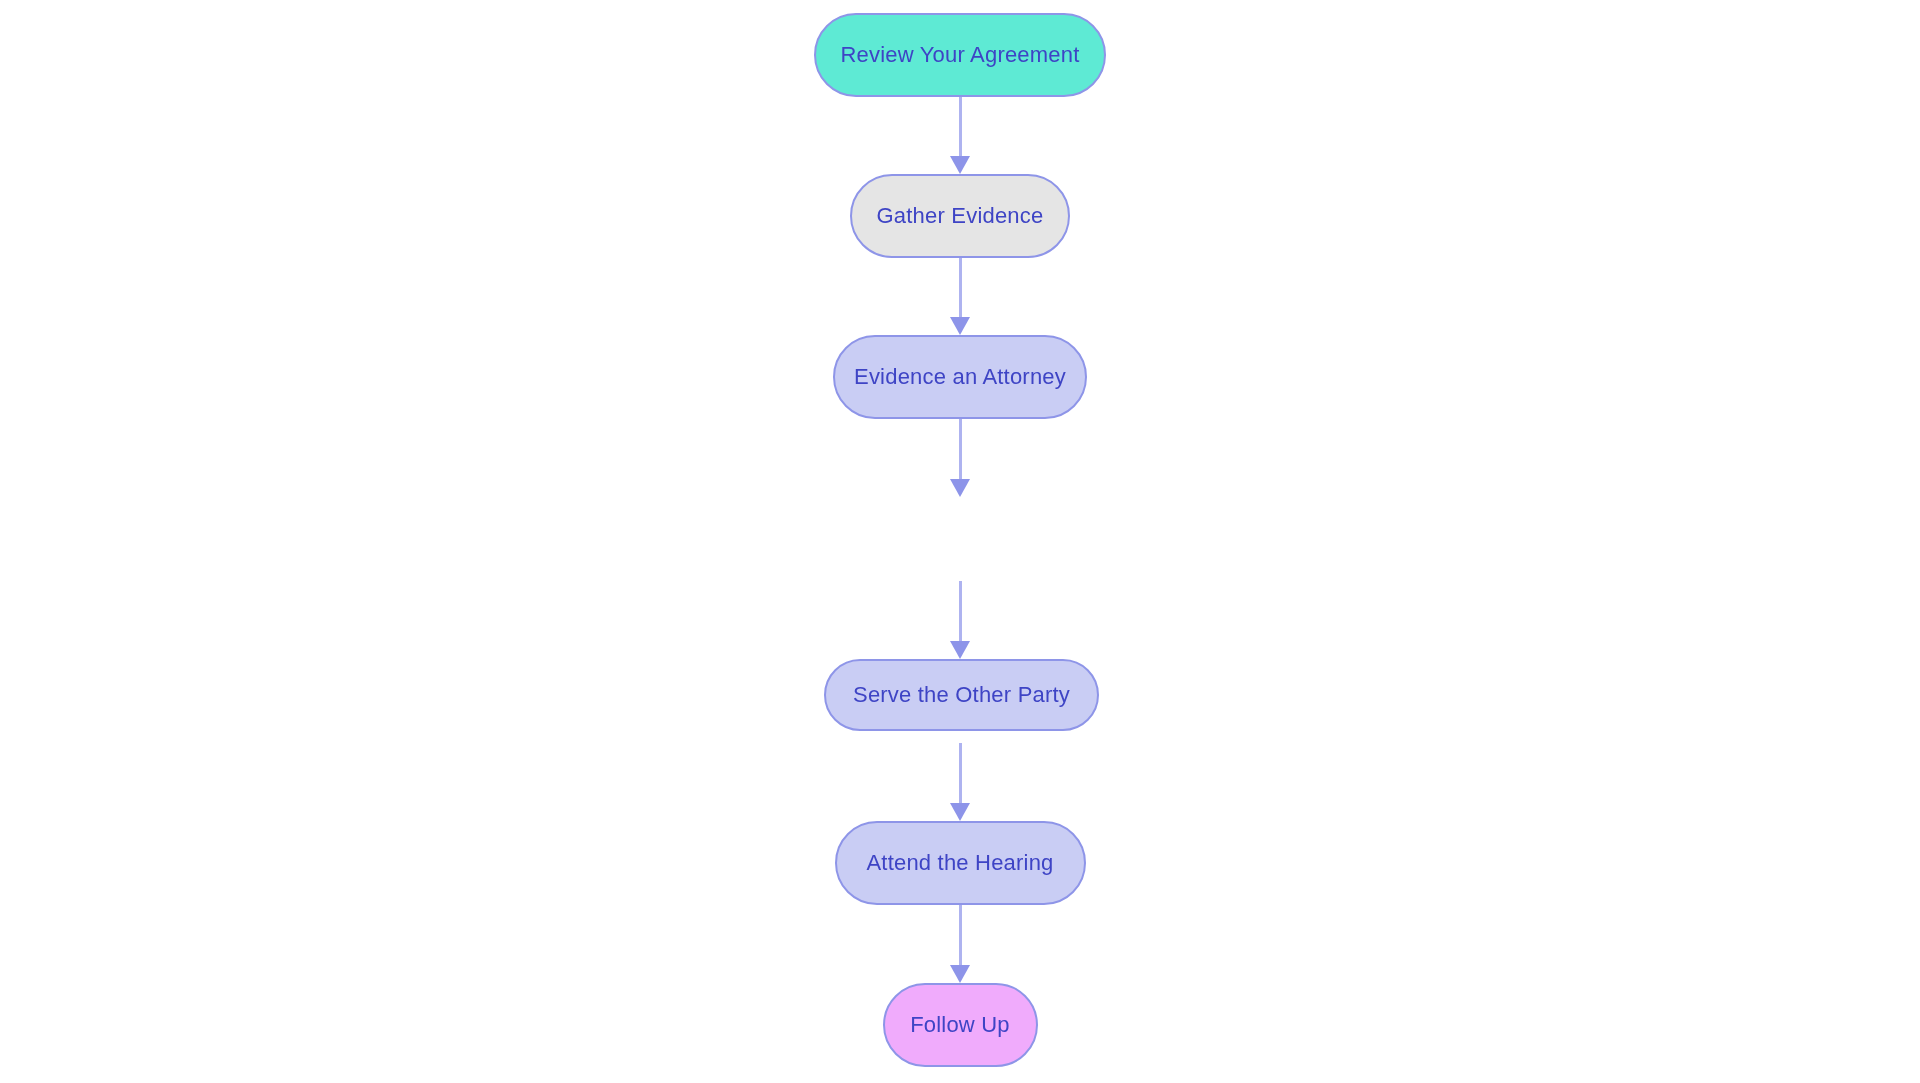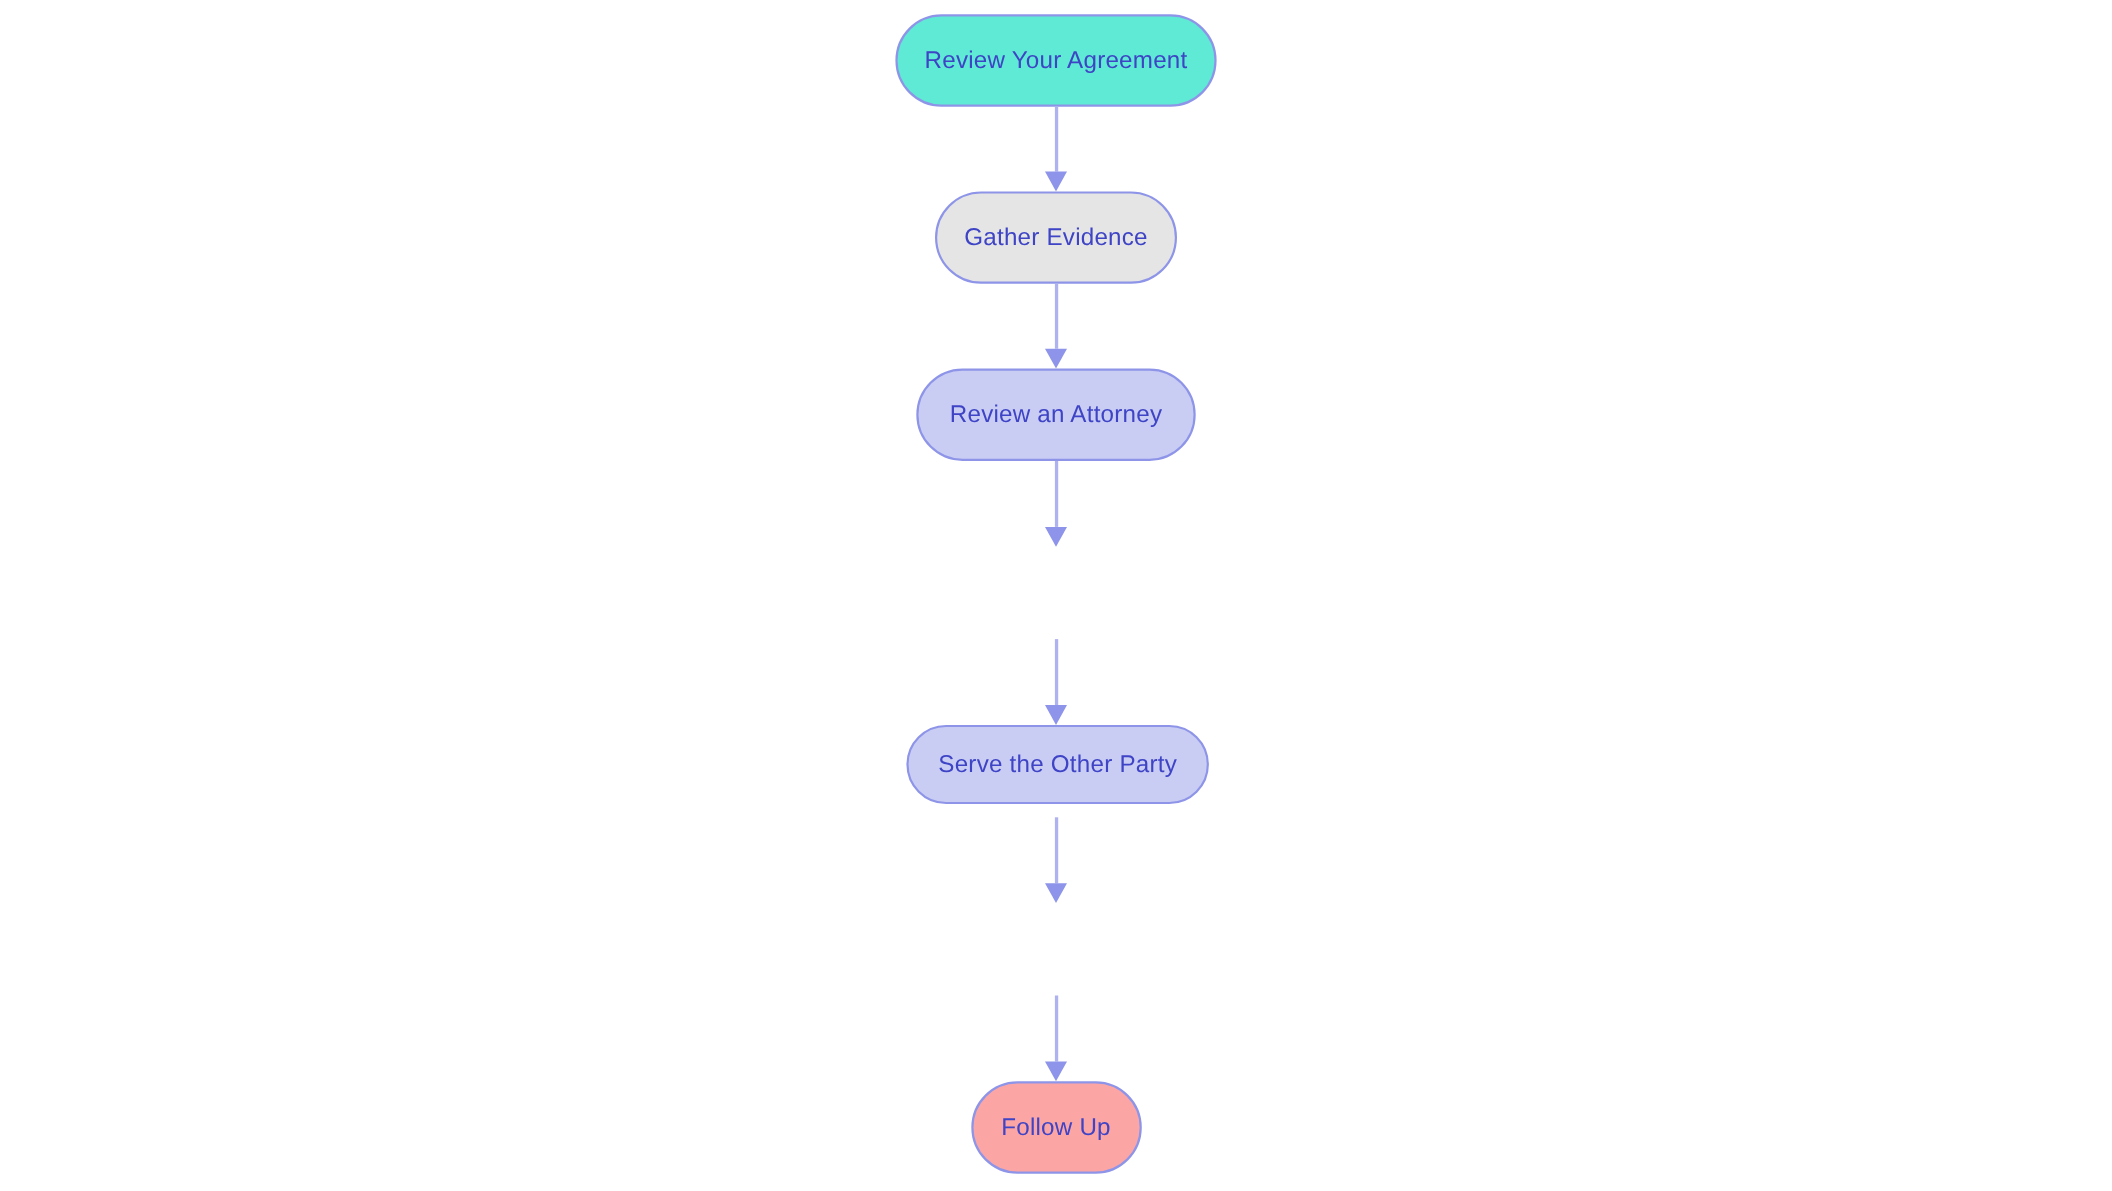--- a/index.html
+++ b/index.html
@@ -51,26 +51,29 @@
 <body>
 
 <div class="canvas" style="background: rgb(255, 255, 255);">
     <div class="flow-node" style="top: 13px; left: 814px; width: 292px; height: 84px; border-radius: 42px; background: #5eead4; border: 2px solid rgb(142, 149, 232); color: rgb(62, 68, 197);">
       <span>Review Your Agreement</span>
     </div>
     <div class="flow-node" style="top: 174px; left: 850px; width: 220px; height: 84px; border-radius: 42px; background: #e5e5e5; border: 2px solid rgb(142, 149, 232); color: rgb(62, 68, 197);">
       <span>Gather Evidence</span>
     </div>
     <div class="flow-node" style="top: 335px; left: 833px; width: 254px; height: 84px; border-radius: 42px; background: rgb(201, 205, 244); border: 2px solid rgb(142, 149, 232); color: rgb(62, 68, 197);">
-      <span>Review an Attorney</span>
+      <span>Evidence an Attorney</span>
     </div>
     <div class="flow-node" style="top: 659px; left: 824px; width: 275px; height: 72px; border-radius: 42px; background: rgb(201, 205, 244); border: 2px solid rgb(142, 149, 232); color: rgb(62, 68, 197);">
       <span>Serve the Other Party</span>
     </div>
-    <div class="flow-node" style="top: 983px; left: 882.5px; width: 155px; height: 84px; border-radius: 42px; background: #fca5a5; border: 2px solid rgb(142, 149, 232); color: rgb(62, 68, 197);">
+    <div class="flow-node" style="top: 821px; left: 834.5px; width: 251px; height: 84px; border-radius: 42px; background: rgb(201, 205, 244); border: 2px solid rgb(142, 149, 232); color: rgb(62, 68, 197);">
+      <span>Attend the Hearing</span>
+    </div>
+    <div class="flow-node" style="top: 983px; left: 882.5px; width: 155px; height: 84px; border-radius: 42px; background: #f0abfc; border: 2px solid rgb(142, 149, 232); color: rgb(62, 68, 197);">
       <span>Follow Up</span>
     </div>
     <div class="connector" style="left: 950px; top: 97px; width: 20px; height: 77px;">
       <div class="arrow-line" style="width: 3px; background: rgb(174, 179, 240);"></div>
       <div class="arrow-head" style="border-left-width: 10px; border-right-width: 10px; border-top-width: 18px; border-top-color: rgb(141, 148, 233);"></div>
     </div>
     <div class="connector" style="left: 950px; top: 258px; width: 20px; height: 77px;">
       <div class="arrow-line" style="width: 3px; background: rgb(174, 179, 240);"></div>
       <div class="arrow-head" style="border-left-width: 10px; border-right-width: 10px; border-top-width: 18px; border-top-color: rgb(141, 148, 233);"></div>
     </div>

